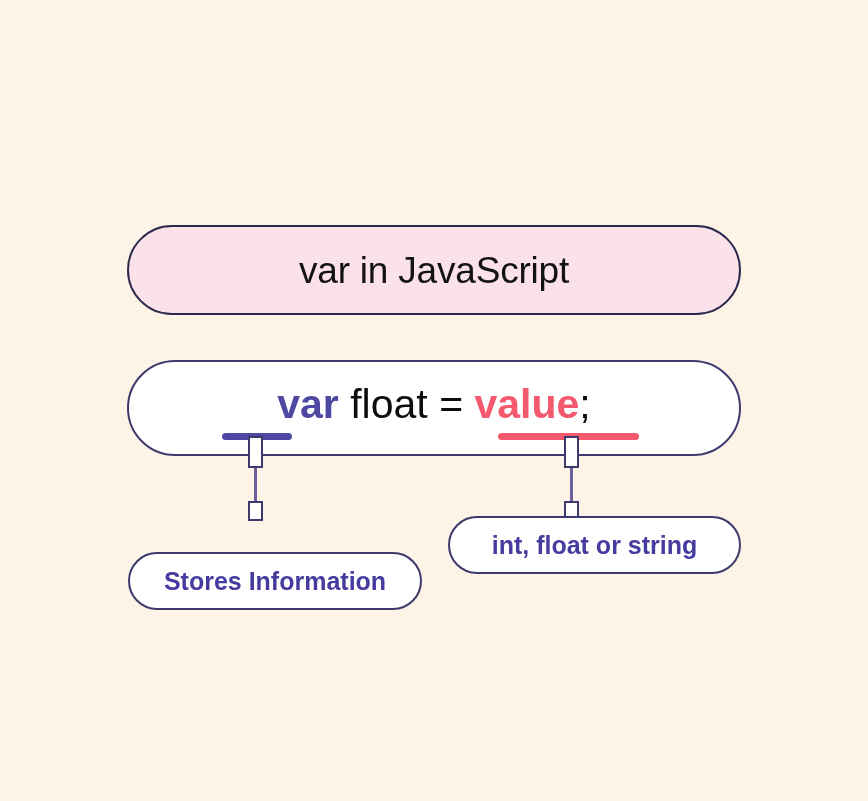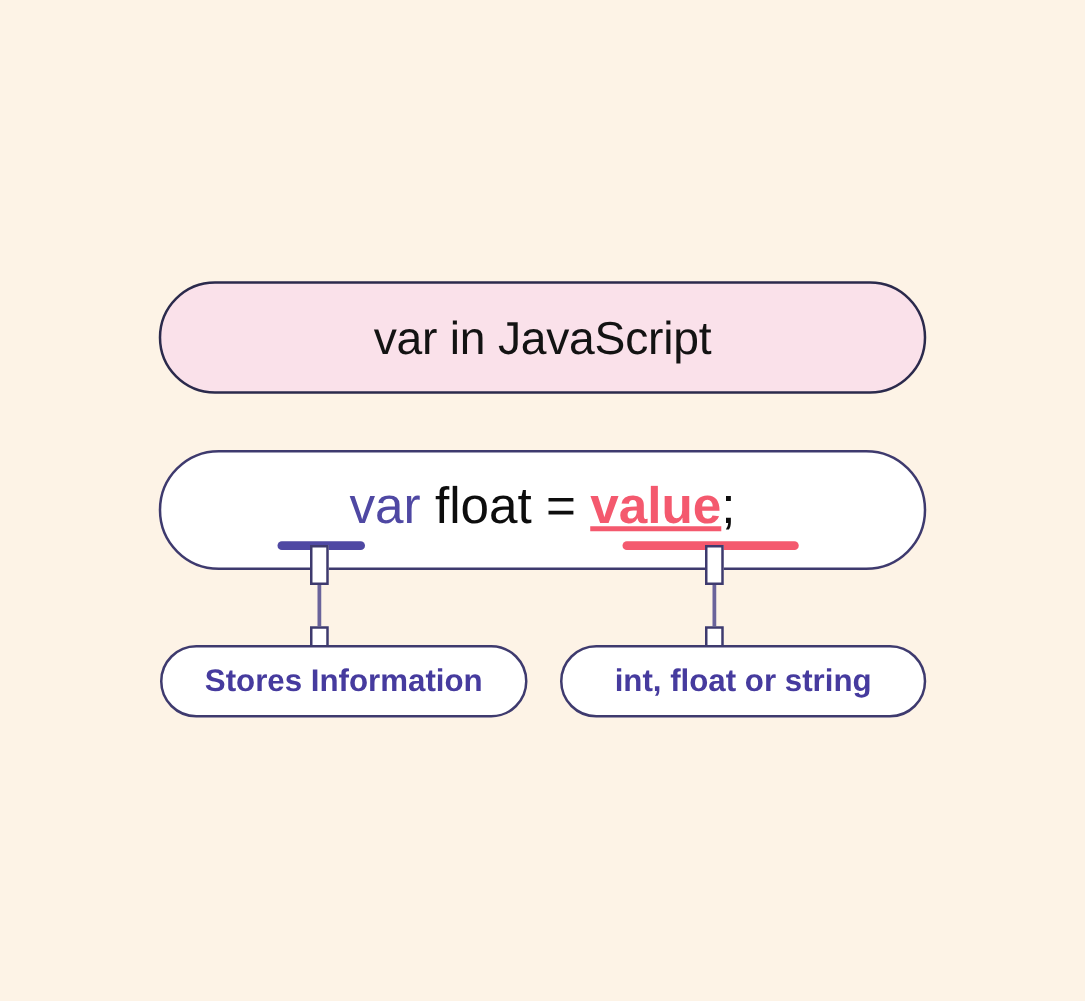--- a/index.html
+++ b/index.html
@@ -61,27 +61,26 @@
     font-size: 41px;
     color: #0D0D0D;
     line-height: 1;
     white-space: nowrap;
     position: relative;
     top: -4px;
     letter-spacing: 0px;
   }
   #code-text .kw {
     color: #4F48A3;
-    font-weight: normal;
+    font-weight: bold;
     text-align: right;
   }
   #code-text .val {
     color: #F4596E;
     font-weight: bold;
-    text-decoration: underline;
   }
   #code-text .plain {
     color: #0D0D0D;
     font-weight: normal;
   }
 
   
   .token-underline {
     position: absolute;
     height: 7px;
@@ -135,21 +134,21 @@
   #connector-left  { left: 248px; top: 446px; width: 15px; height: 80px; }
   #connector-right { left: 564px; top: 446px; width: 15px; height: 80px; }
 
   
   .leaf-pill {
     height: 58px;
     background: #FFFFFF;
     border: 2.5px solid #3E3A6E;
     top: 516px;
   }
-  #leaf-left  { left: 128px; width: 294px; }
+  #leaf-left  { left: 128px; width: 294px; margin-top: 36px; }
   #leaf-right { left: 448px; width: 293px; }
   .leaf-text {
     font-size: 25px;
     font-weight: bold;
     color: #463B9E;
     line-height: 1;
     white-space: nowrap;
   }
 </style>
 </head>

